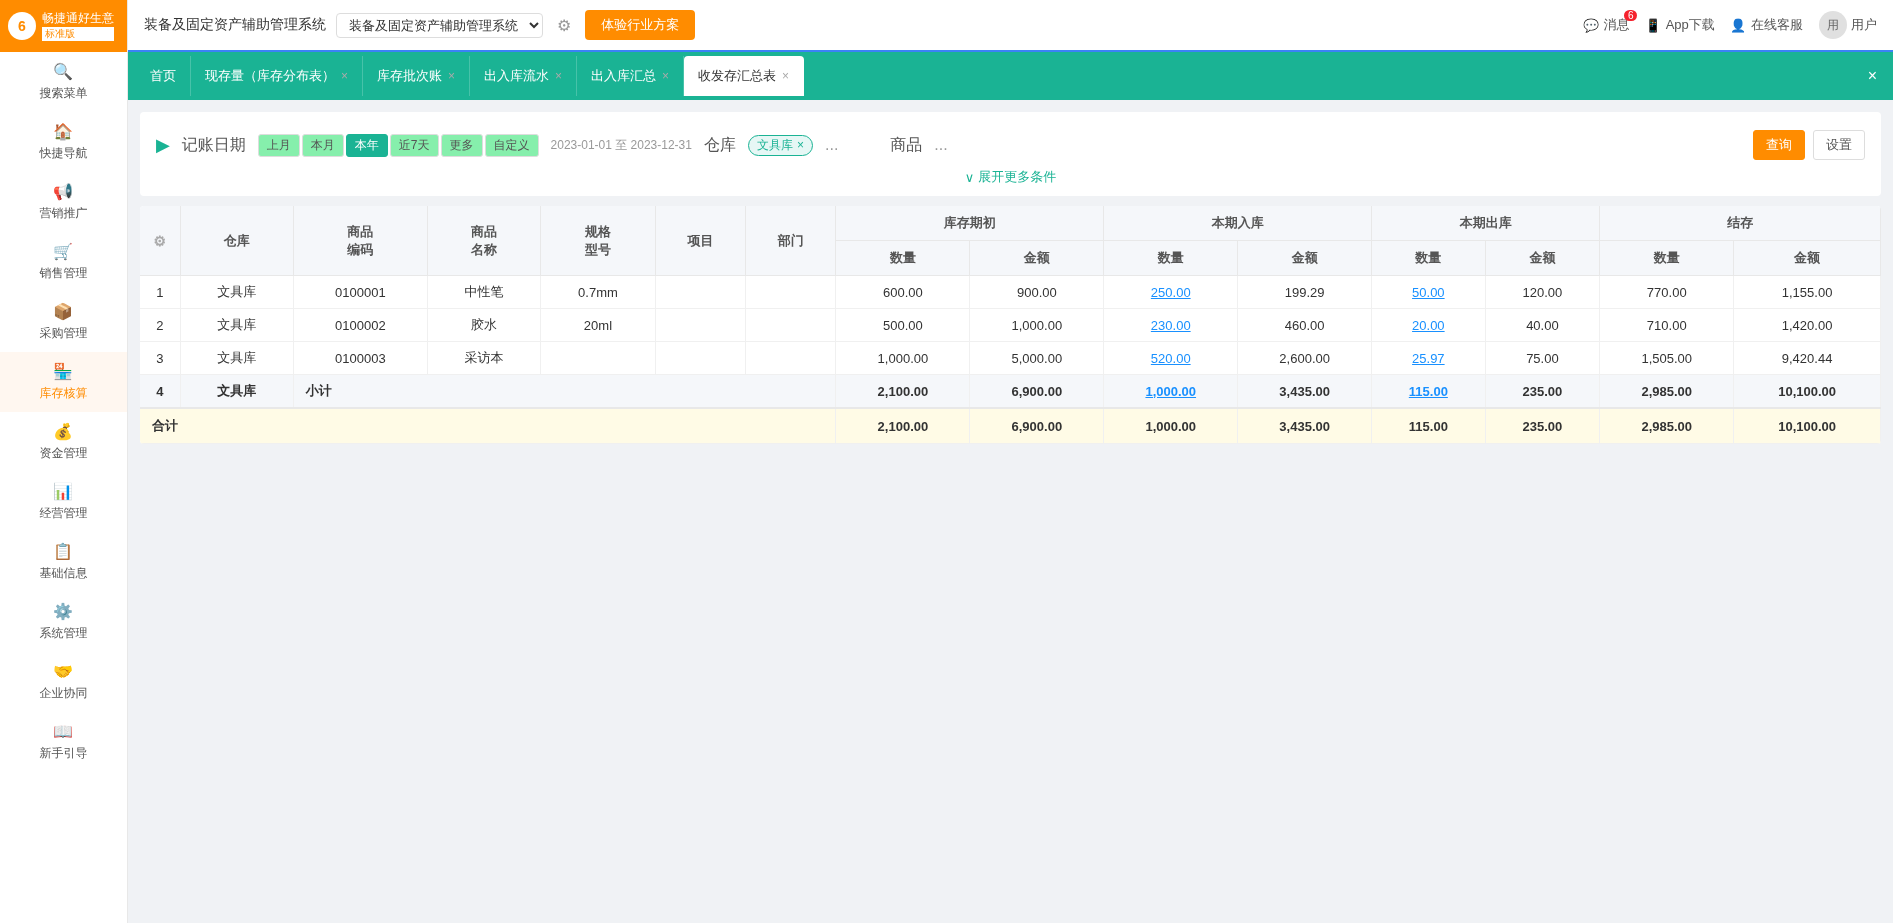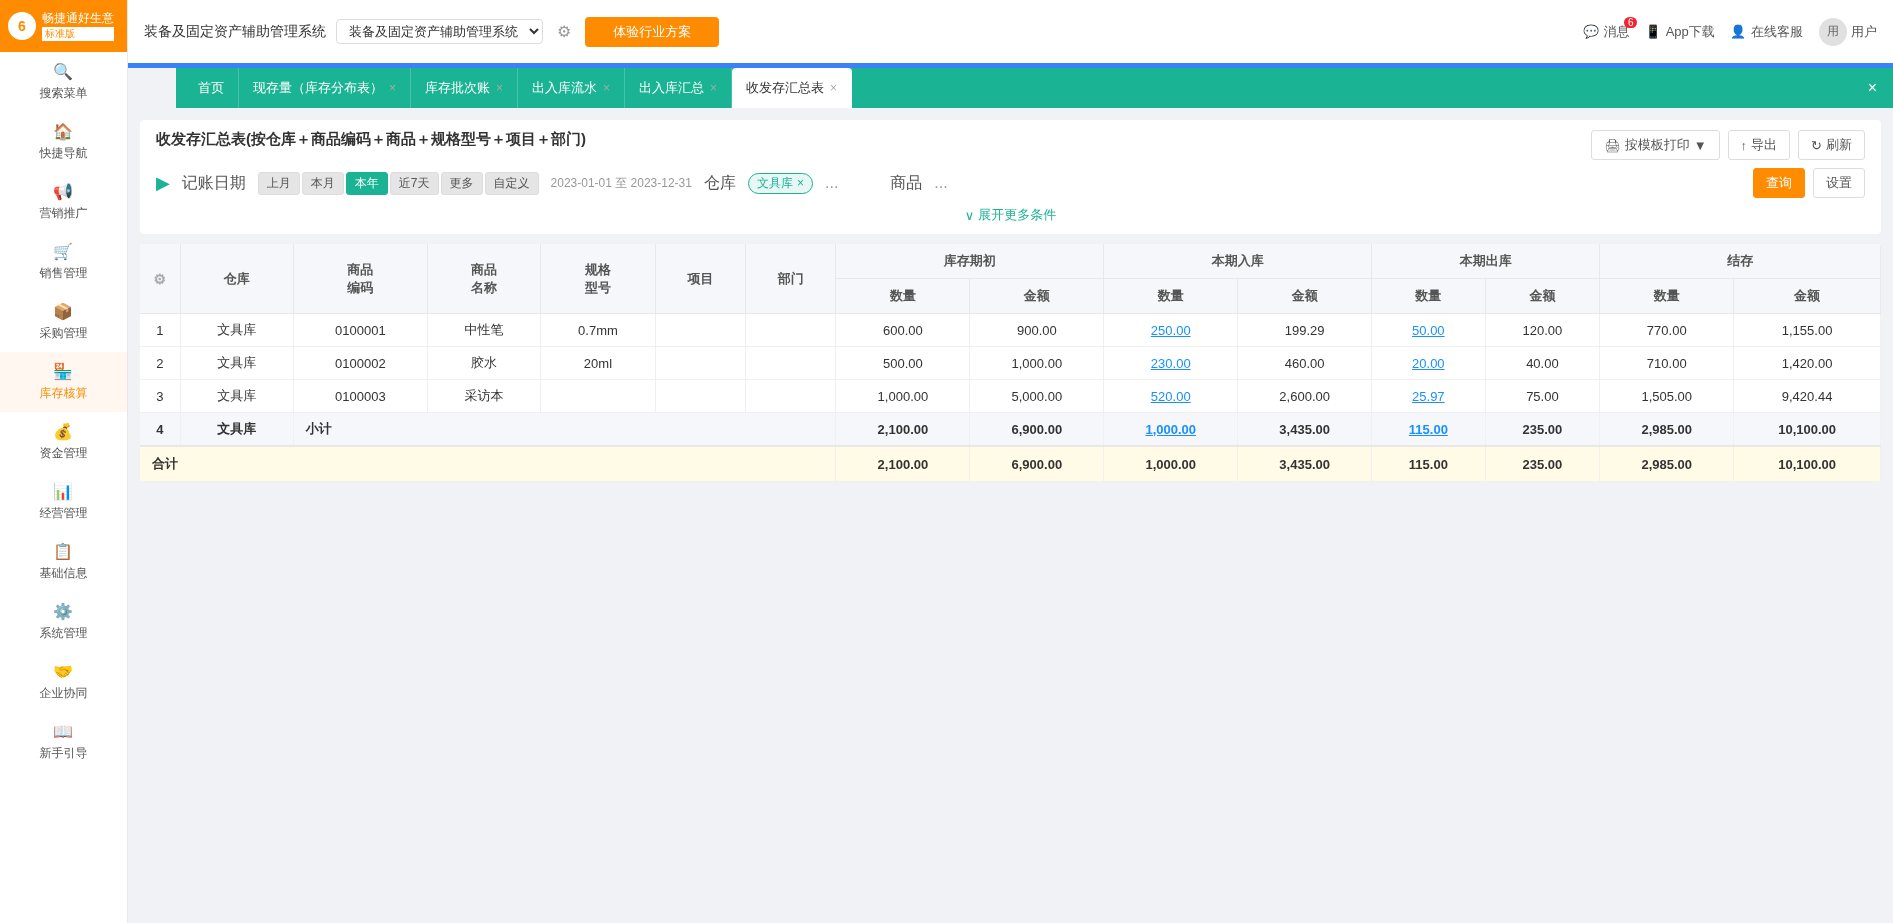--- a/index.html
+++ b/index.html
@@ -14,47 +14,47 @@
     .sidebar-nav { flex: 1; overflow-y: auto; }
     .sidebar-item { display: flex; flex-direction: column; align-items: center; padding: 10px 5px; cursor: pointer; color: #555; gap: 4px; }
     .sidebar-item.active { background: #fff7f0; color: #ff8c00; }
     .sidebar-item-icon { font-size: 16px; }
     .sidebar-item-label { font-size: 12px; text-align: center; }
 
     
     .main { flex: 1; display: flex; flex-direction: column; overflow: hidden; }
 
     
-    .topbar { background: #fff; height: 68px; display: flex; align-items: center; padding: 0 16px; border-bottom: 5px solid #3b82f6; justify-content: space-between; }
+    .topbar { background: #fff; height: 52px; display: flex; align-items: center; padding: 0 16px; border-bottom: 2px solid #3b82f6; justify-content: space-between; }
     .topbar-left { display: flex; align-items: center; gap: 10px; }
     .topbar-title { font-size: 14px; color: #333; }
     .topbar-select { border: 1px solid #ddd; border-radius: 4px; padding: 3px 8px; font-size: 13px; color: #333; background: #fff; }
     .topbar-gear { color: #999; cursor: pointer; font-size: 16px; padding: 4px; }
-    .topbar-btn { background: #ff8c00; color: #fff; border: none; border-radius: 4px; padding: 6px 28px; cursor: pointer; font-size: 13px; }
+    .topbar-btn { background: #ff8c00; color: #fff; border: none; border-radius: 4px; padding: 6px 16px; cursor: pointer; font-size: 13px; }
     .topbar-right { display: flex; align-items: center; gap: 16px; color: #555; font-size: 13px; }
     .topbar-right-item { display: flex; align-items: center; gap: 4px; cursor: pointer; position: relative; }
     .badge { background: #f5222d; color: #fff; font-size: 10px; border-radius: 8px; padding: 0 4px; position: absolute; top: -6px; right: -8px; }
     .avatar { width: 28px; height: 28px; background: #e0e0e0; border-radius: 50%; display: flex; align-items: center; justify-content: center; font-size: 12px; color: #666; }
 
     
-    .tabbar { background: #1ab394; display: flex; align-items: center; height: 40px; padding: 0 8px; margin-left: 48px; }
+    .tabbar { background: #1ab394; display: flex; align-items: center; height: 48px; padding: 0 8px; }
     .tab { display: flex; align-items: center; gap: 4px; padding: 0 14px; height: 40px; color: #fff; cursor: pointer; font-size: 13px; border-right: 1px solid rgba(255,255,255,0.2); }
     .tab.active { background: #fff; color: #333; border-radius: 4px 4px 0 0; }
     .tab-close { font-size: 12px; color: #aaa; margin-left: 2px; }
     .tabbar-close { margin-left: auto; color: #fff; cursor: pointer; font-size: 16px; padding: 0 8px; }
 
     
     .content { flex: 1; overflow-y: auto; background: #f0f2f5; padding: 12px; }
 
     
     .page-header { background: #fff; padding: 10px 16px; margin-bottom: 10px; border-radius: 4px; }
     .page-title { font-size: 15px; font-weight: bold; color: #333; margin-bottom: 10px; }
     .filter-label { color: #555; font-size: 16px; }
     .filter-btn-group { display: flex; gap: 2px; }
-    .filter-btn { padding: 2px 8px; border: 1px solid #ddd; border-radius: 3px; cursor: pointer; font-size: 12px; background: #e5e5e5; color: #555; }
+    .filter-btn { padding: 2px 8px; border: 1px solid #ddd; border-radius: 3px; cursor: pointer; font-size: 12px; background: #86efac; color: #555; }
     .filter-btn.active { background: #1ab394; color: #fff; border-color: #1ab394; }
     .filter-date-range { color: #999; font-size: 12px; }
     .filter-tag { background: #e6f7f5; border: 1px solid #1ab394; border-radius: 12px; padding: 1px 8px; font-size: 12px; color: #1ab394; display: flex; align-items: center; gap: 4px; }
     .filter-tag-close { cursor: pointer; color: #1ab394; }
     .filter-ellipsis { color: #999; cursor: pointer; font-size: 16px; }
     .expand-more { display: flex; align-items: center; justify-content: center; margin-top: 8px; }
     .expand-btn { display: flex; align-items: center; gap: 4px; color: #1ab394; cursor: pointer; font-size: 13px; border: none; background: none; }
     .action-btn { display: flex; align-items: center; gap: 4px; padding: 5px 12px; border: 1px solid #ddd; border-radius: 3px; cursor: pointer; font-size: 13px; background: #fff; color: #555; }
     .action-btn-orange { background: #ff8c00; color: #fff; border-color: #ff8c00; }
     .action-btn-settings { background: #fff; color: #555; }
@@ -197,40 +197,20 @@
     <div class="tab active">
       <span>收发存汇总表</span>
       <span class="tab-close">×</span>
     </div>
     <div class="tabbar-close">×</div>
   </div>
 
   <div class="content">
 
     <div class="page-header">
-      <div class="page-actions">
-        <div>
-          <div class="page-title">收发存汇总表(按仓库＋商品编码＋商品＋规格型号＋项目＋部门)</div>
-        </div>
-        <div class="page-right-actions">
-          <button class="action-btn">
-            <span>🖨</span>
-            <span>按模板打印</span>
-            <span>▼</span>
-          </button>
-          <button class="action-btn">
-            <span>↑</span>
-            <span>导出</span>
-          </button>
-          <button class="action-btn">
-            <span>↻</span>
-            <span>刷新</span>
-          </button>
-        </div>
-      </div>
 
       <div style="display:flex; align-items:center; gap:12px; flex-wrap:wrap; margin-top:8px;">
         <span style="color:#aaa; cursor:pointer; font-size:18px; color:#1ab394;">▶</span>
         <span class="filter-label">记账日期</span>
         <div class="filter-btn-group">
           <button class="filter-btn">上月</button>
           <button class="filter-btn">本月</button>
           <button class="filter-btn active">本年</button>
           <button class="filter-btn">近7天</button>
           <button class="filter-btn">更多</button>

